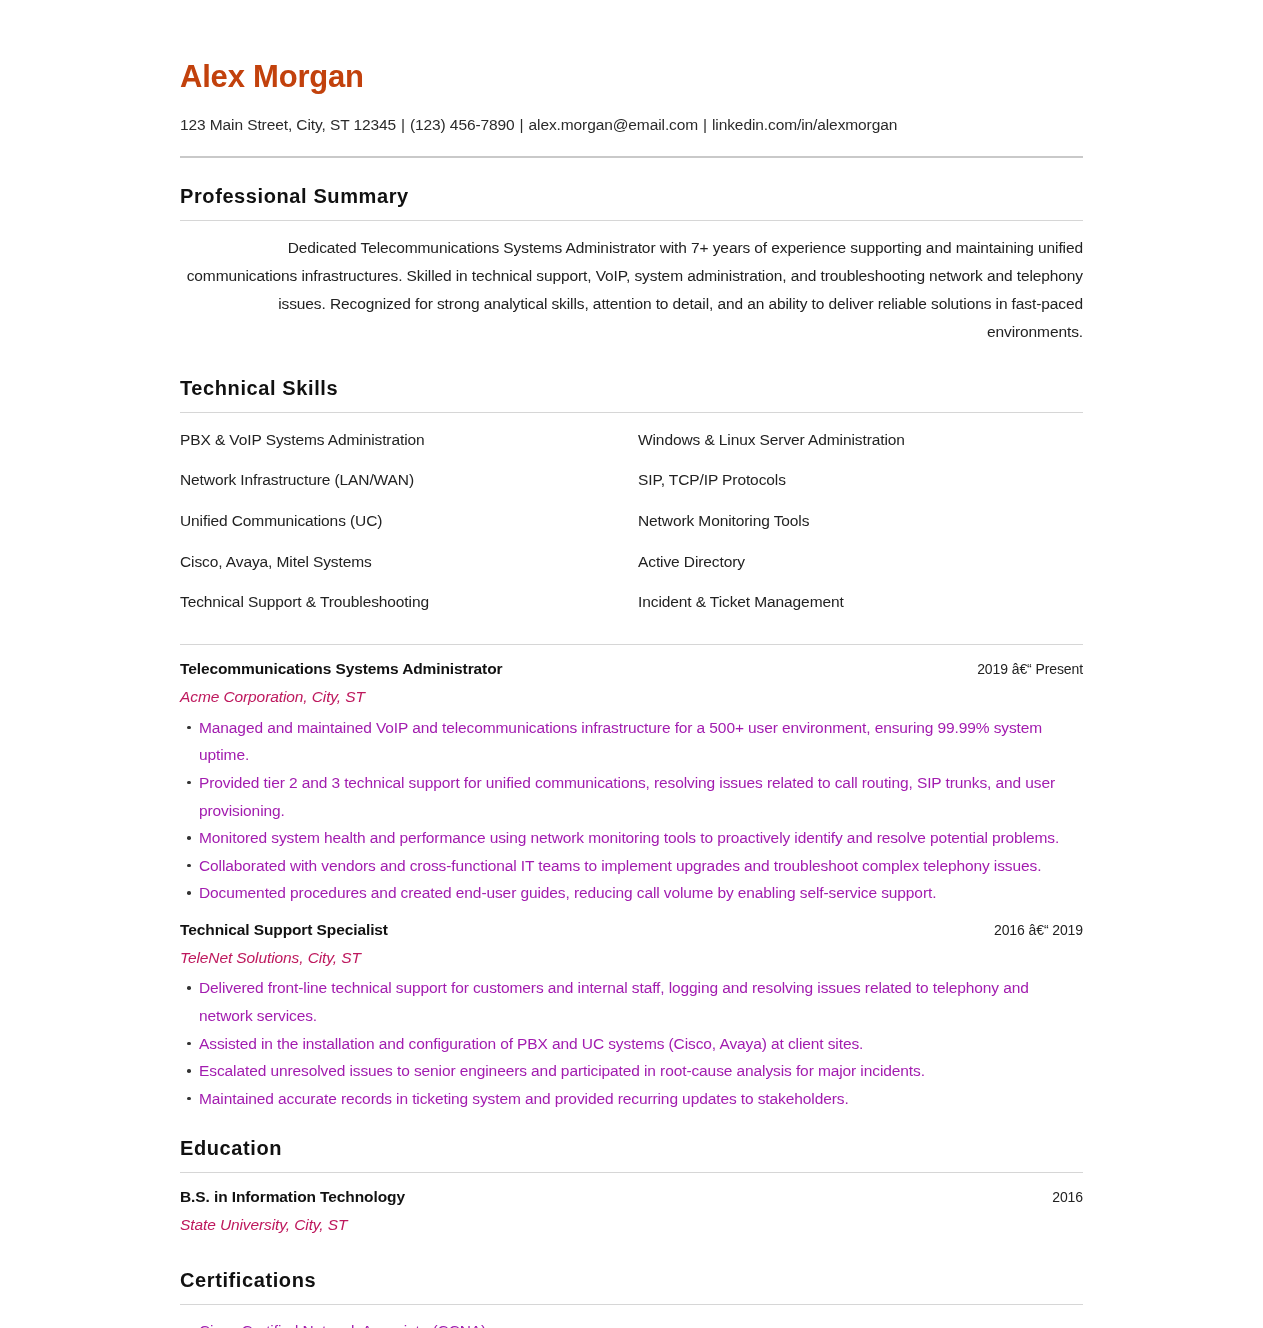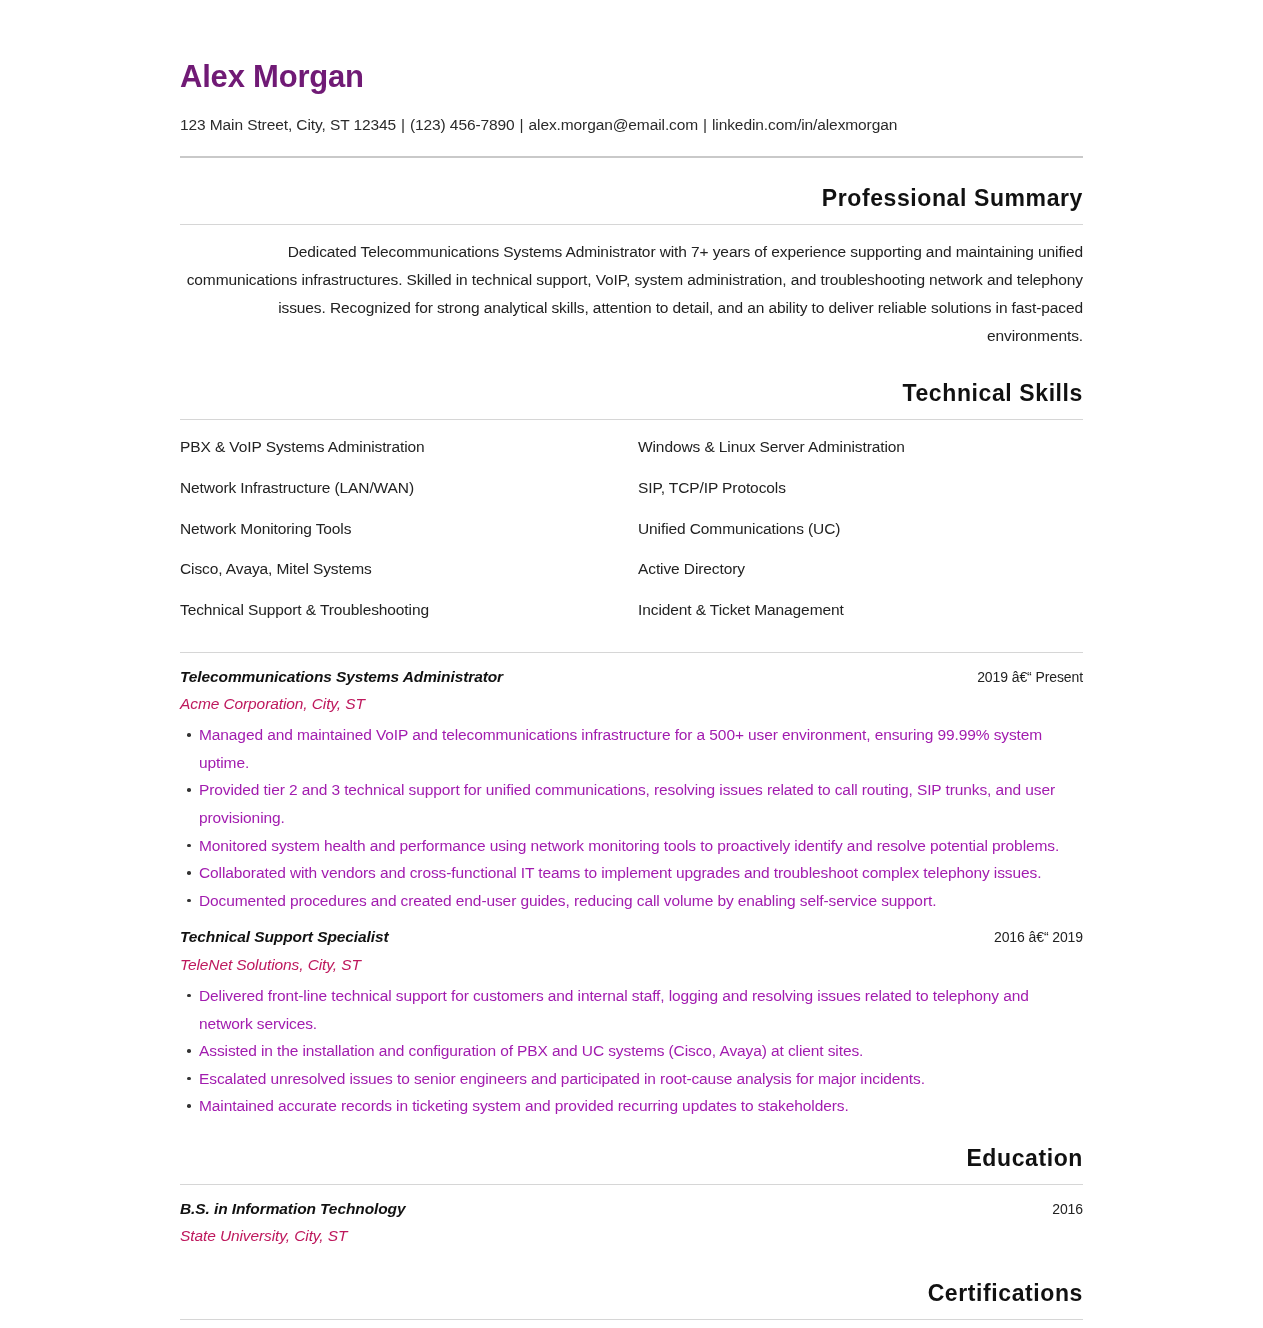--- a/index.html
+++ b/index.html
@@ -27,21 +27,21 @@
     left: 180px;
     top: 0;
     width: 903px;
   }
 
   
   .name {
     font-size: 31px;
     font-weight: bold;
     letter-spacing: -0.2px;
-    color: #701a75;
+    color: #c2410c;
     margin: 0;
     padding-top: 59px;
     line-height: 1.15;
   }
   .contact {
     font-size: 15.5px;
     color: #2b2b2b;
     margin: 0;
     padding-top: 20px;
     line-height: 1.3;
@@ -56,27 +56,26 @@
     background: #c9c9c9;
     margin-top: 21px;
     width: 903px;
   }
 
   
   .section {
     margin-top: 26px;
   }
   .section-title {
-    font-size: 23px;
+    font-size: 20px;
     font-weight: bold;
     letter-spacing: 0.6px;
     color: #111111;
     margin: 0;
     line-height: 1.25;
-    text-align: right;
   }
   .section-rule {
     height: 1px;
     background: #d6d6d6;
     margin-top: 11px;
     width: 903px;
   }
 
   
   .summary {
@@ -113,21 +112,20 @@
     align-items: baseline;
     justify-content: space-between;
     width: 903px;
   }
   .entry-title {
     font-size: 15.5px;
     font-weight: bold;
     color: #111111;
     letter-spacing: -0.1px;
     line-height: 1.4;
-    font-style: italic;
   }
   .entry-date {
     font-size: 14px;
     color: #222222;
     white-space: nowrap;
     letter-spacing: -0.1px;
     line-height: 1.4;
     text-align: right;
   }
   .entry-sub {
@@ -197,22 +195,22 @@
     </div>
 
     <div class="section skills-sec">
       <h2 class="section-title">Technical Skills</h2>
       <div class="section-rule"></div>
       <div class="skills">
         <div class="skill">PBX &amp; VoIP Systems Administration</div>
         <div class="skill">Windows &amp; Linux Server Administration</div>
         <div class="skill">Network Infrastructure (LAN/WAN)</div>
         <div class="skill">SIP, TCP/IP Protocols</div>
+        <div class="skill">Unified Communications (UC)</div>
         <div class="skill">Network Monitoring Tools</div>
-        <div class="skill">Unified Communications (UC)</div>
         <div class="skill">Cisco, Avaya, Mitel Systems</div>
         <div class="skill">Active Directory</div>
         <div class="skill">Technical Support &amp; Troubleshooting</div>
         <div class="skill">Incident &amp; Ticket Management</div>
       </div>
     </div>
 
     <div class="section experience">
       <div class="section-rule"></div>
 

